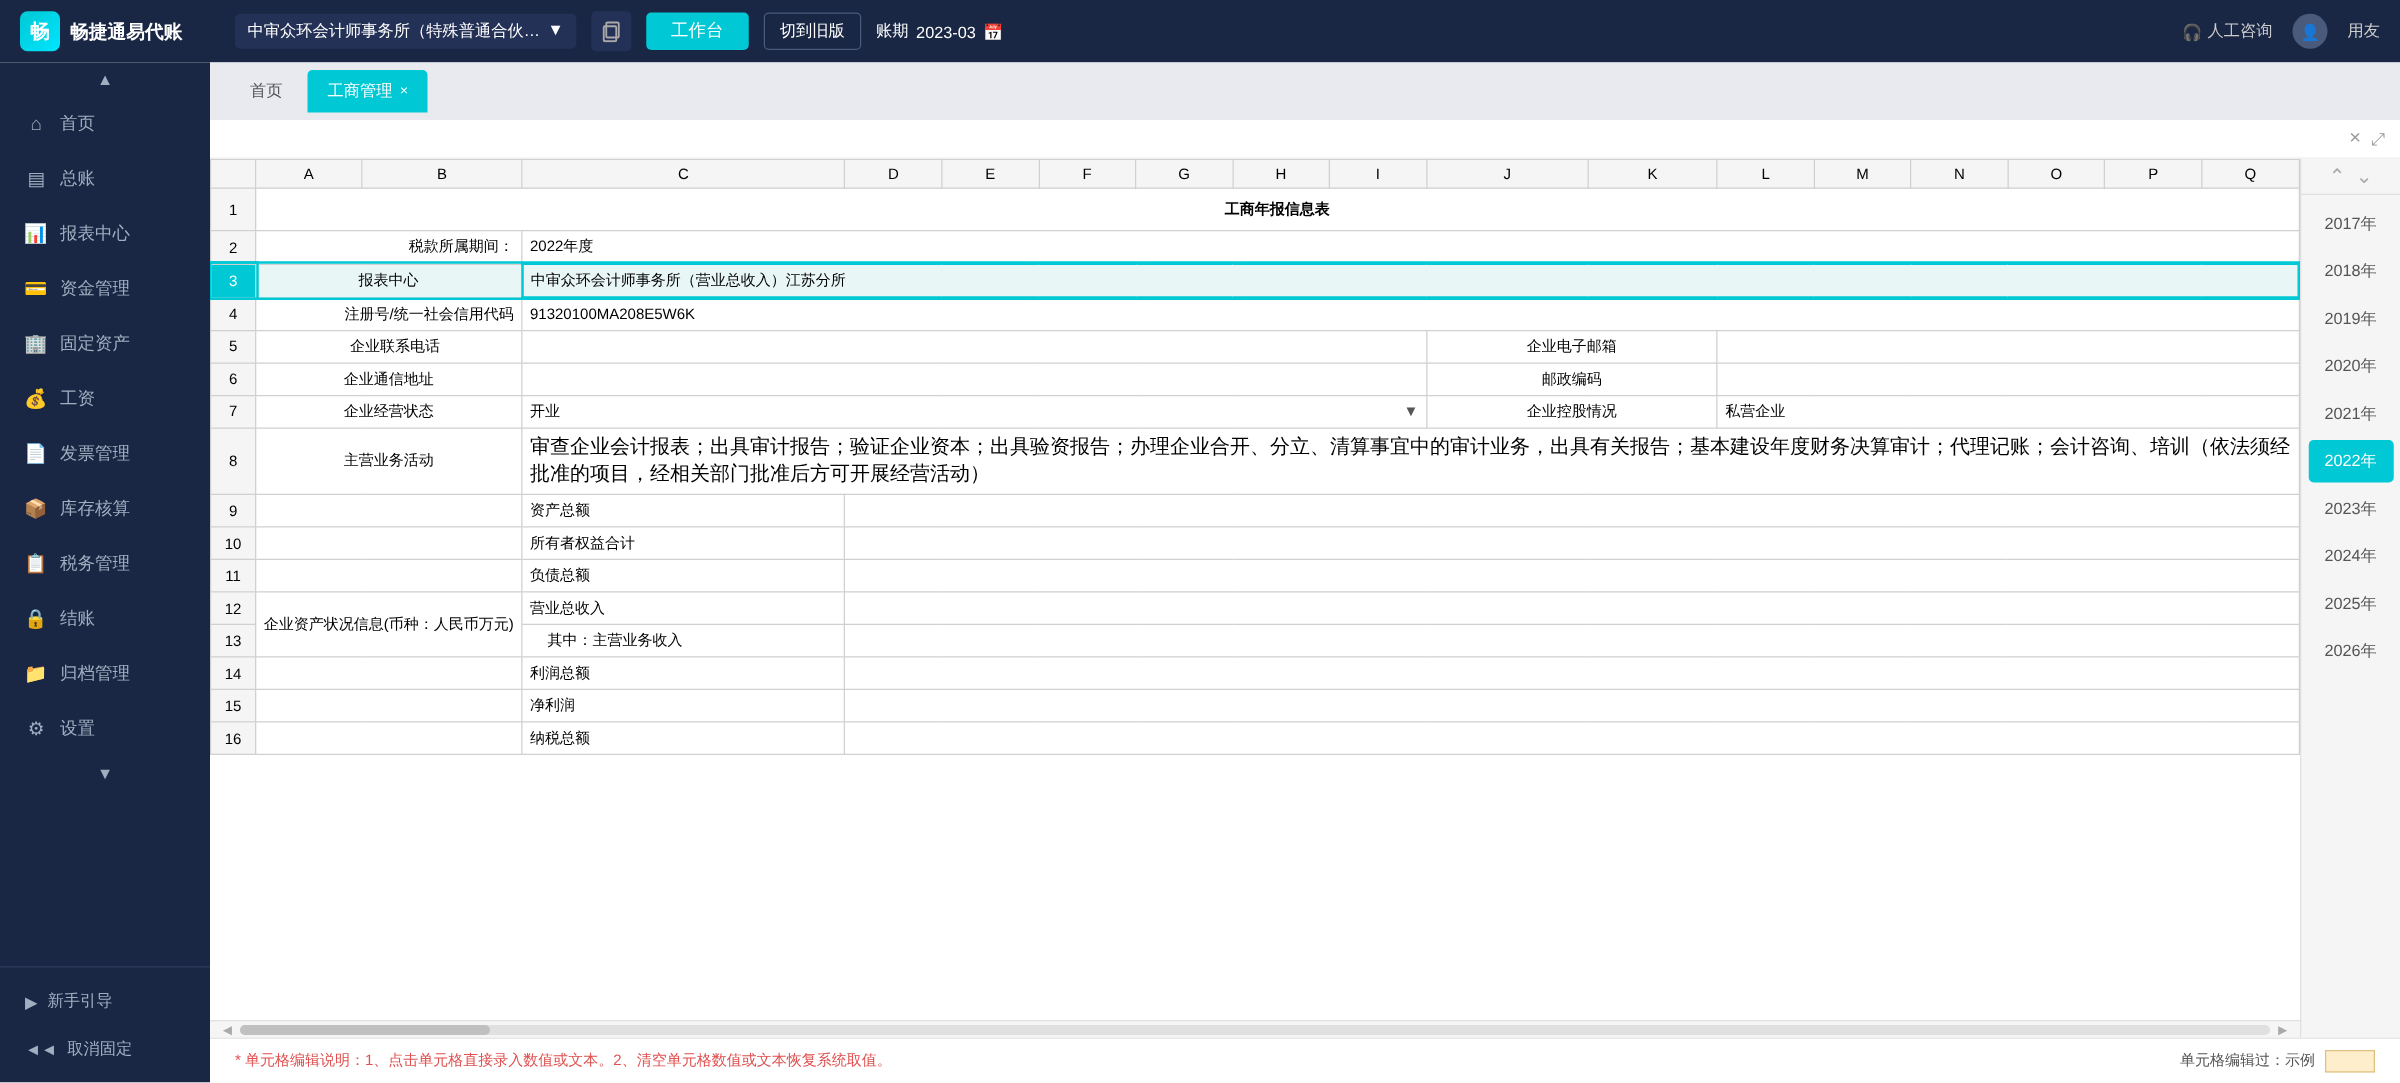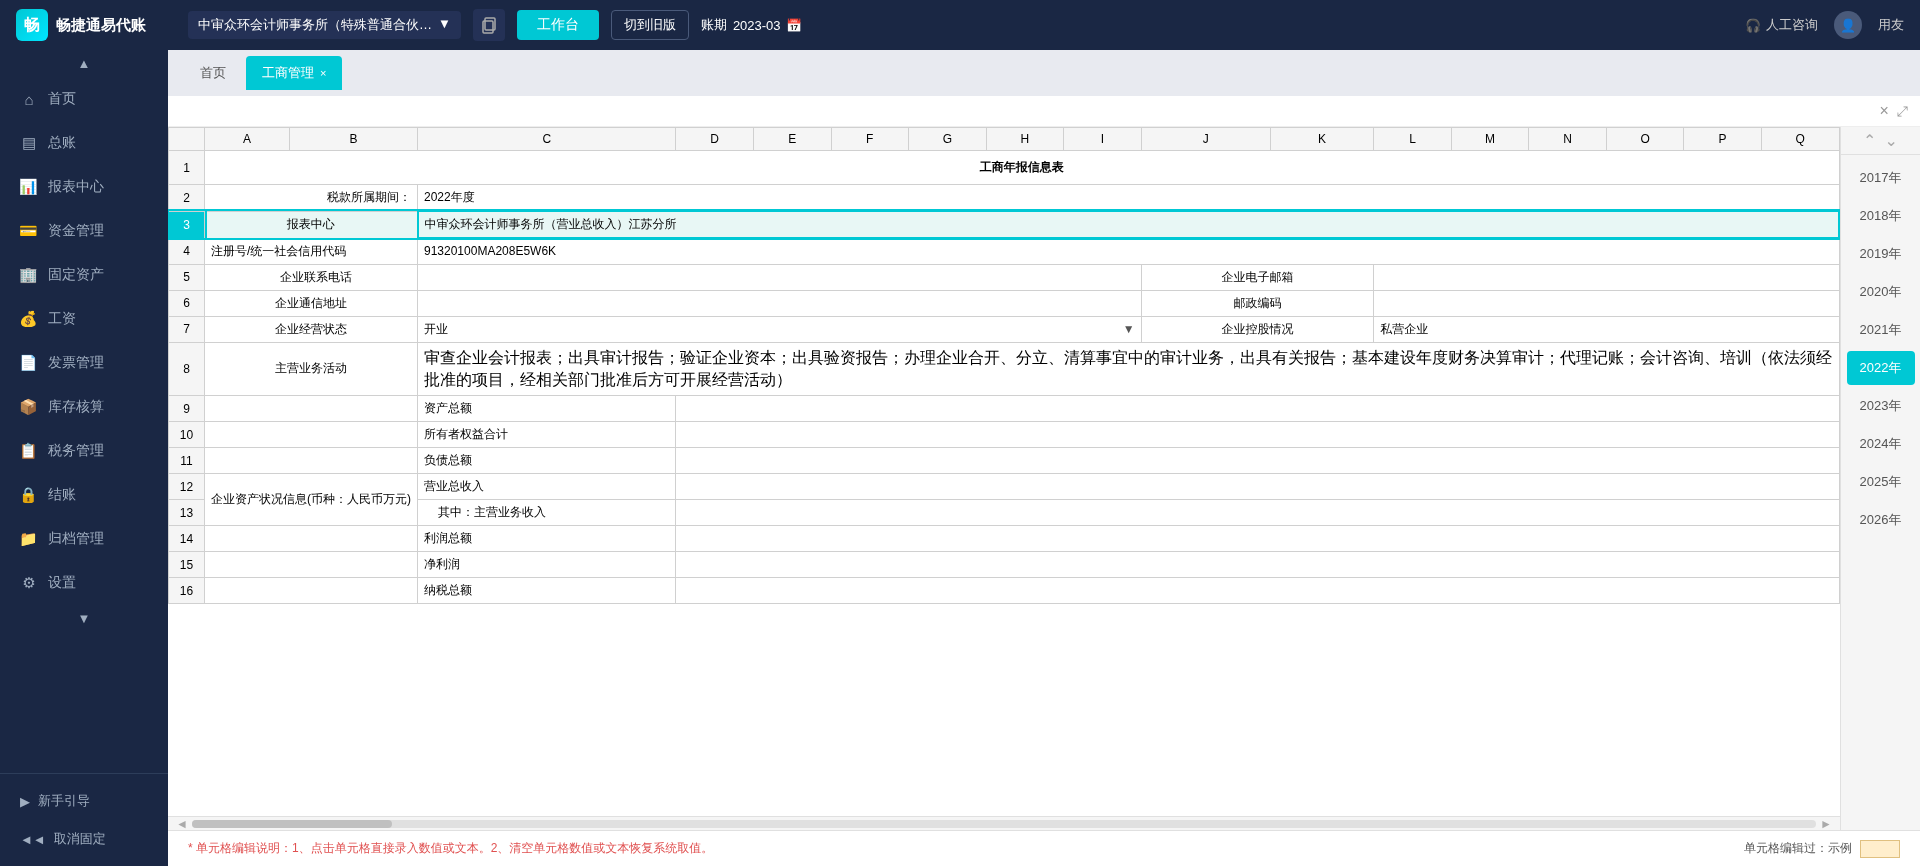--- a/index.html
+++ b/index.html
@@ -256,21 +256,21 @@
                 </tr>
 
                 <tr style="background:#e8f7f5; outline: 2px solid #00c8d4;">
                   <td class="row-header" style="background:#00c8d4; color:#fff; outline:2px solid #00c8d4;">3</td>
                   <td colspan="2" style="text-align:center; background:#e8f7f5;">报表中心</td>
                   <td colspan="15" style="background:#e8f7f5; border: 2px solid #00c8d4;">中审众环会计师事务所（营业总收入）江苏分所</td>
                 </tr>
 
                 <tr>
                   <td class="row-header">4</td>
-                  <td colspan="2" style="text-align:left;">注册号/统一社会信用代码</td>
+                  <td colspan="2" style="text-align:right;">注册号/统一社会信用代码</td>
                   <td colspan="15">91320100MA208E5W6K</td>
                 </tr>
 
                 <tr>
                   <td class="row-header">5</td>
                   <td colspan="2" style="text-align:center;padding-left:16px;">企业联系电话</td>
                   <td colspan="7"></td>
                   <td colspan="2" style="text-align:center;">企业电子邮箱</td>
                   <td colspan="6"></td>
                 </tr>

